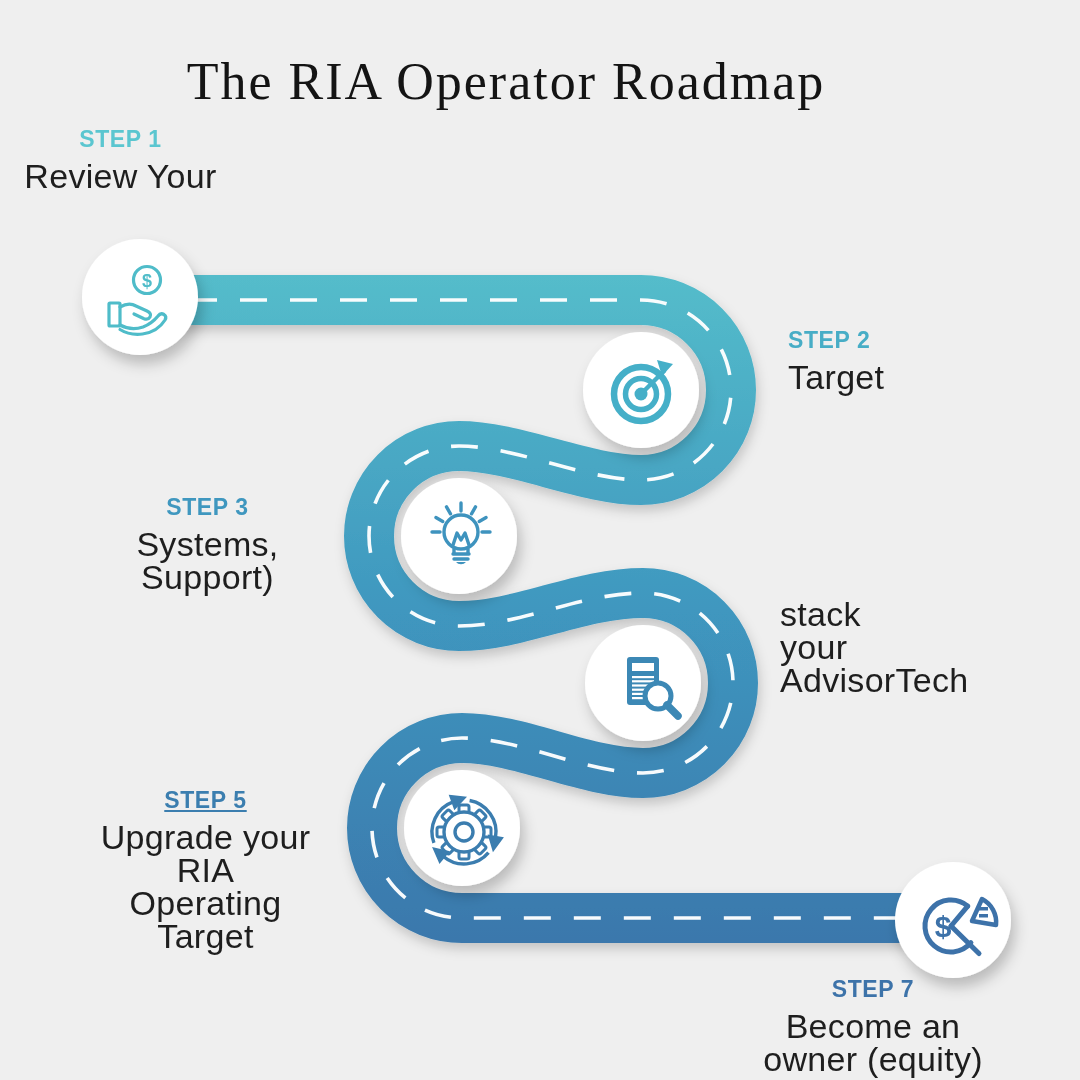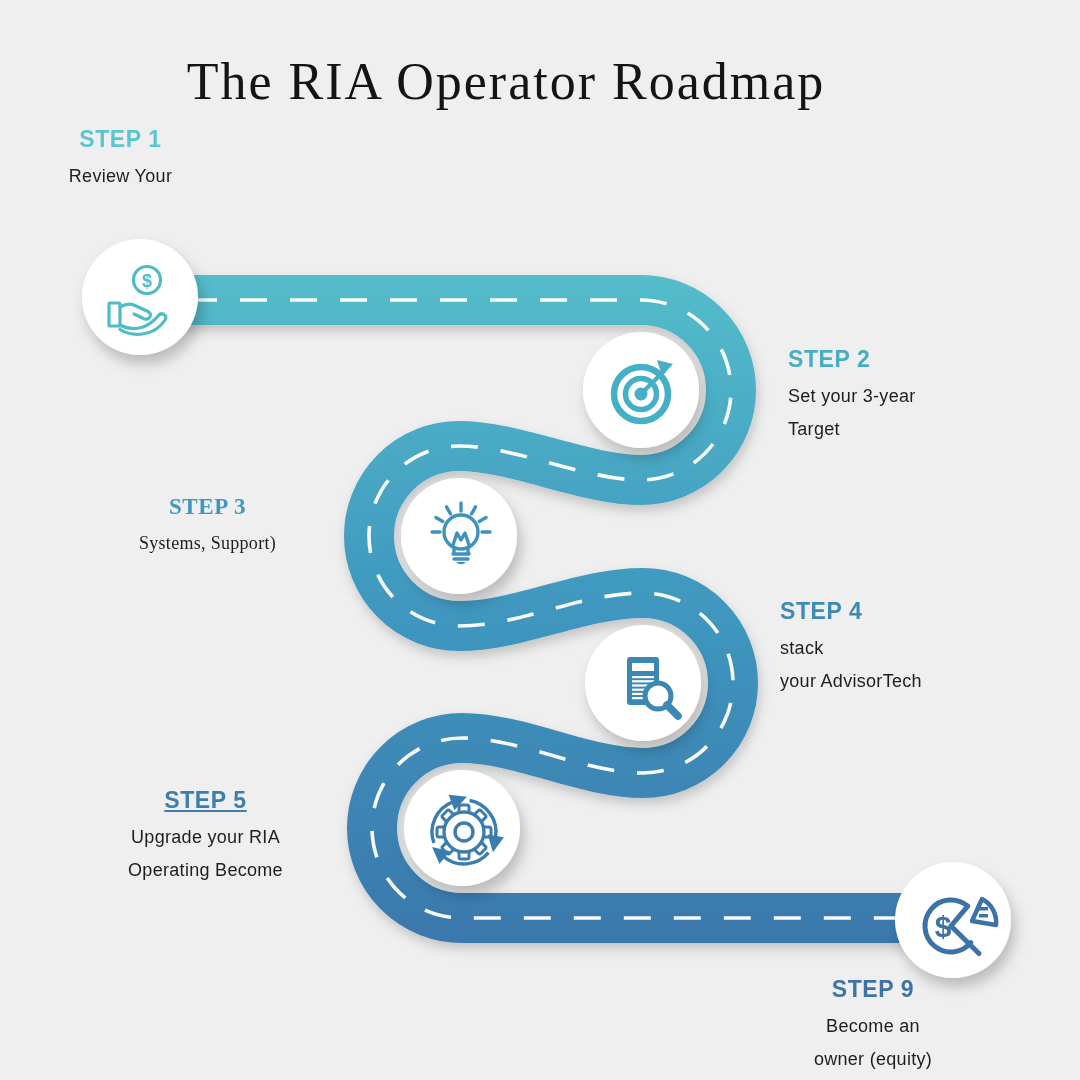--- a/index.html
+++ b/index.html
@@ -12,33 +12,33 @@
     position:absolute;left:0;top:52px;width:1012px;text-align:center;
     font-family:"Liberation Serif", serif;
     font-size:52px;color:#141414;letter-spacing:2px;font-weight:400;
   }
   .stage{position:absolute;left:0;top:0;}
   .step{position:absolute;}
   .step-label{
     font-weight:bold;font-size:23px;letter-spacing:.6px;margin-bottom:7px;
   }
   .step-line{
-    font-size:18px;line-height:33px;color:#1E1E1E;letter-spacing:.3px;
+    font-size:34px;line-height:33px;color:#1E1E1E;letter-spacing:.3px;
   }
   .align-center{text-align:center;}
   .align-left{text-align:left;}
   .s1 .step-label{color:#5BC6D0;}
   .s2 .step-label{color:#47ADC6;}
   .s3 .step-label{color:#3F97BF;}
   .s4 .step-label{color:#3C8AB6;}
   .s5 .step-label{color:#3B7EAF;text-decoration:underline;}
   .s6 .step-label{color:#3D73A9;}
   .step1{left:23px;top:126px;width:195px;}
-  .step2{left:788px;top:346px;width:240px;}
-  .step3{left:90px;top:494px;width:235px;font-family:Liberation Serif, serif;}
+  .step2{left:788px;top:327px;width:240px;}
+  .step3{left:90px;top:494px;width:235px;}
   .step4{left:780px;top:598px;width:250px;}
   .step5{left:88px;top:787px;width:235px;}
   .step6{left:758px;top:976px;width:230px;}
 </style>
 </head>
 <body>
 
 <svg class="stage" width="1080" height="1080" viewBox="0 0 1080 1080">
   <defs>
     <linearGradient id="roadGrad" gradientUnits="userSpaceOnUse" x1="0" y1="260" x2="0" y2="960">
@@ -184,38 +184,36 @@
 
 <div class="title">The RIA Operator Roadmap</div>
 
 <div class="step step1 s1 align-center">
   <div class="step-label">STEP 1</div>
   <div class="step-line">Review Your</div>
 </div>
 
 <div class="step step2 s2 align-left">
   <div class="step-label">STEP 2</div>
-  <div class="step-line">Set your 3-year</div>
   <div class="step-line">Target</div>
 </div>
 
 <div class="step step3 s3 align-center">
   <div class="step-label">STEP 3</div>
   <div class="step-line">Systems, Support)</div>
 </div>
 
 <div class="step step4 s4 align-left">
-  <div class="step-label">STEP 4</div>
   <div class="step-line">stack</div>
   <div class="step-line">your AdvisorTech</div>
 </div>
 
 <div class="step step5 s5 align-center">
   <div class="step-label">STEP 5</div>
   <div class="step-line">Upgrade your RIA</div>
-  <div class="step-line">Operating Become</div>
+  <div class="step-line">Operating Target</div>
 </div>
 
 <div class="step step6 s6 align-center">
-  <div class="step-label">STEP 9</div>
+  <div class="step-label">STEP 7</div>
   <div class="step-line">Become an</div>
   <div class="step-line">owner (equity)</div>
 </div>
 
 </body></html>

